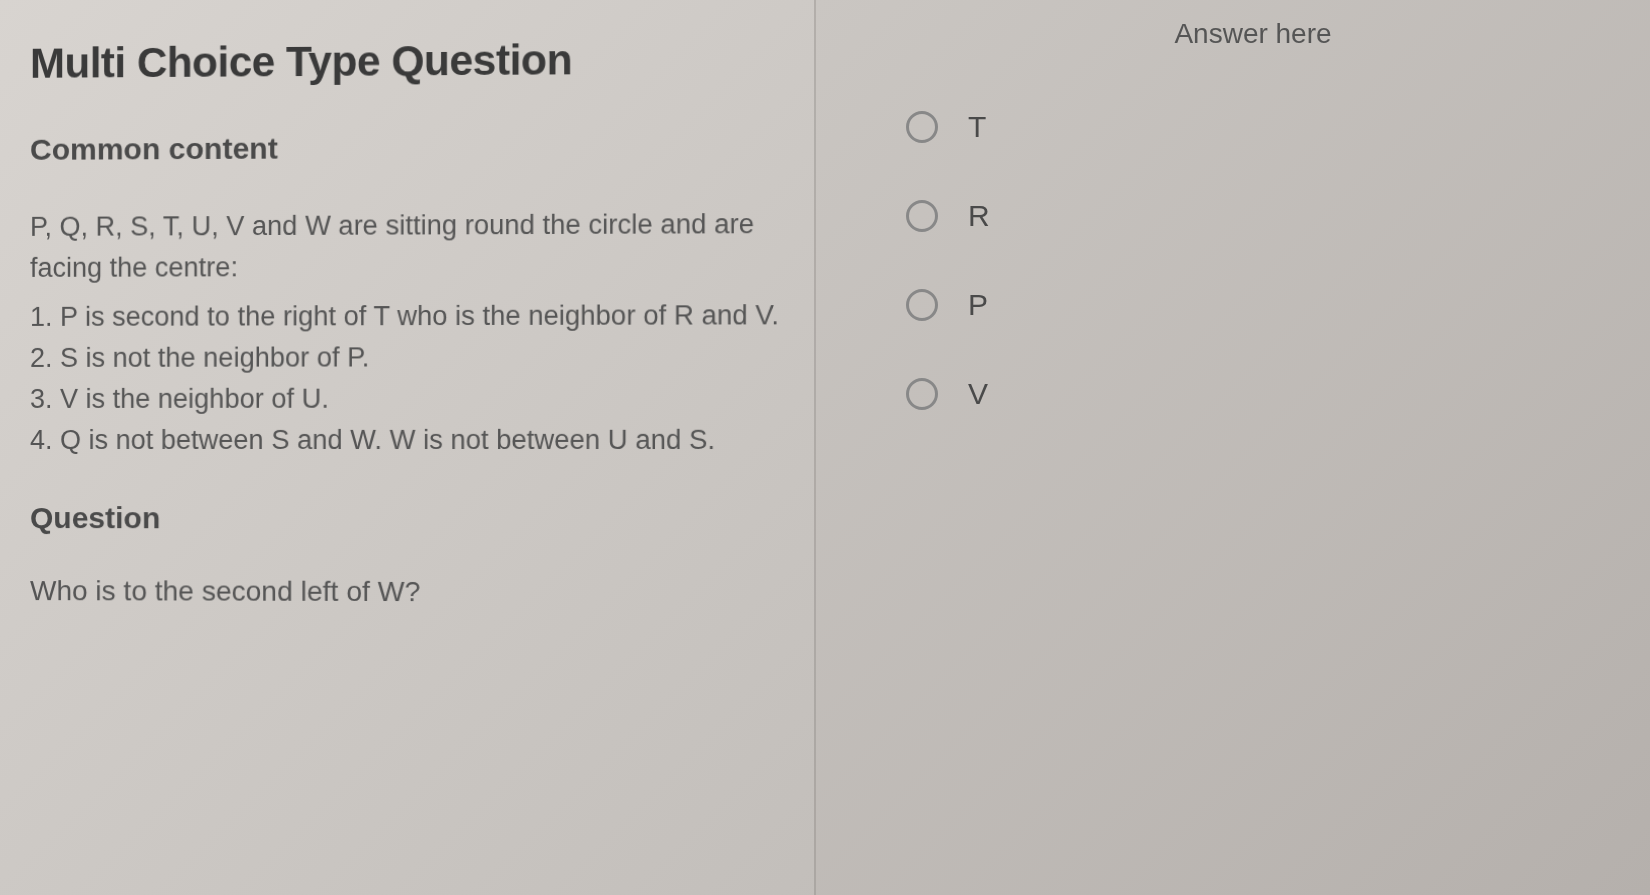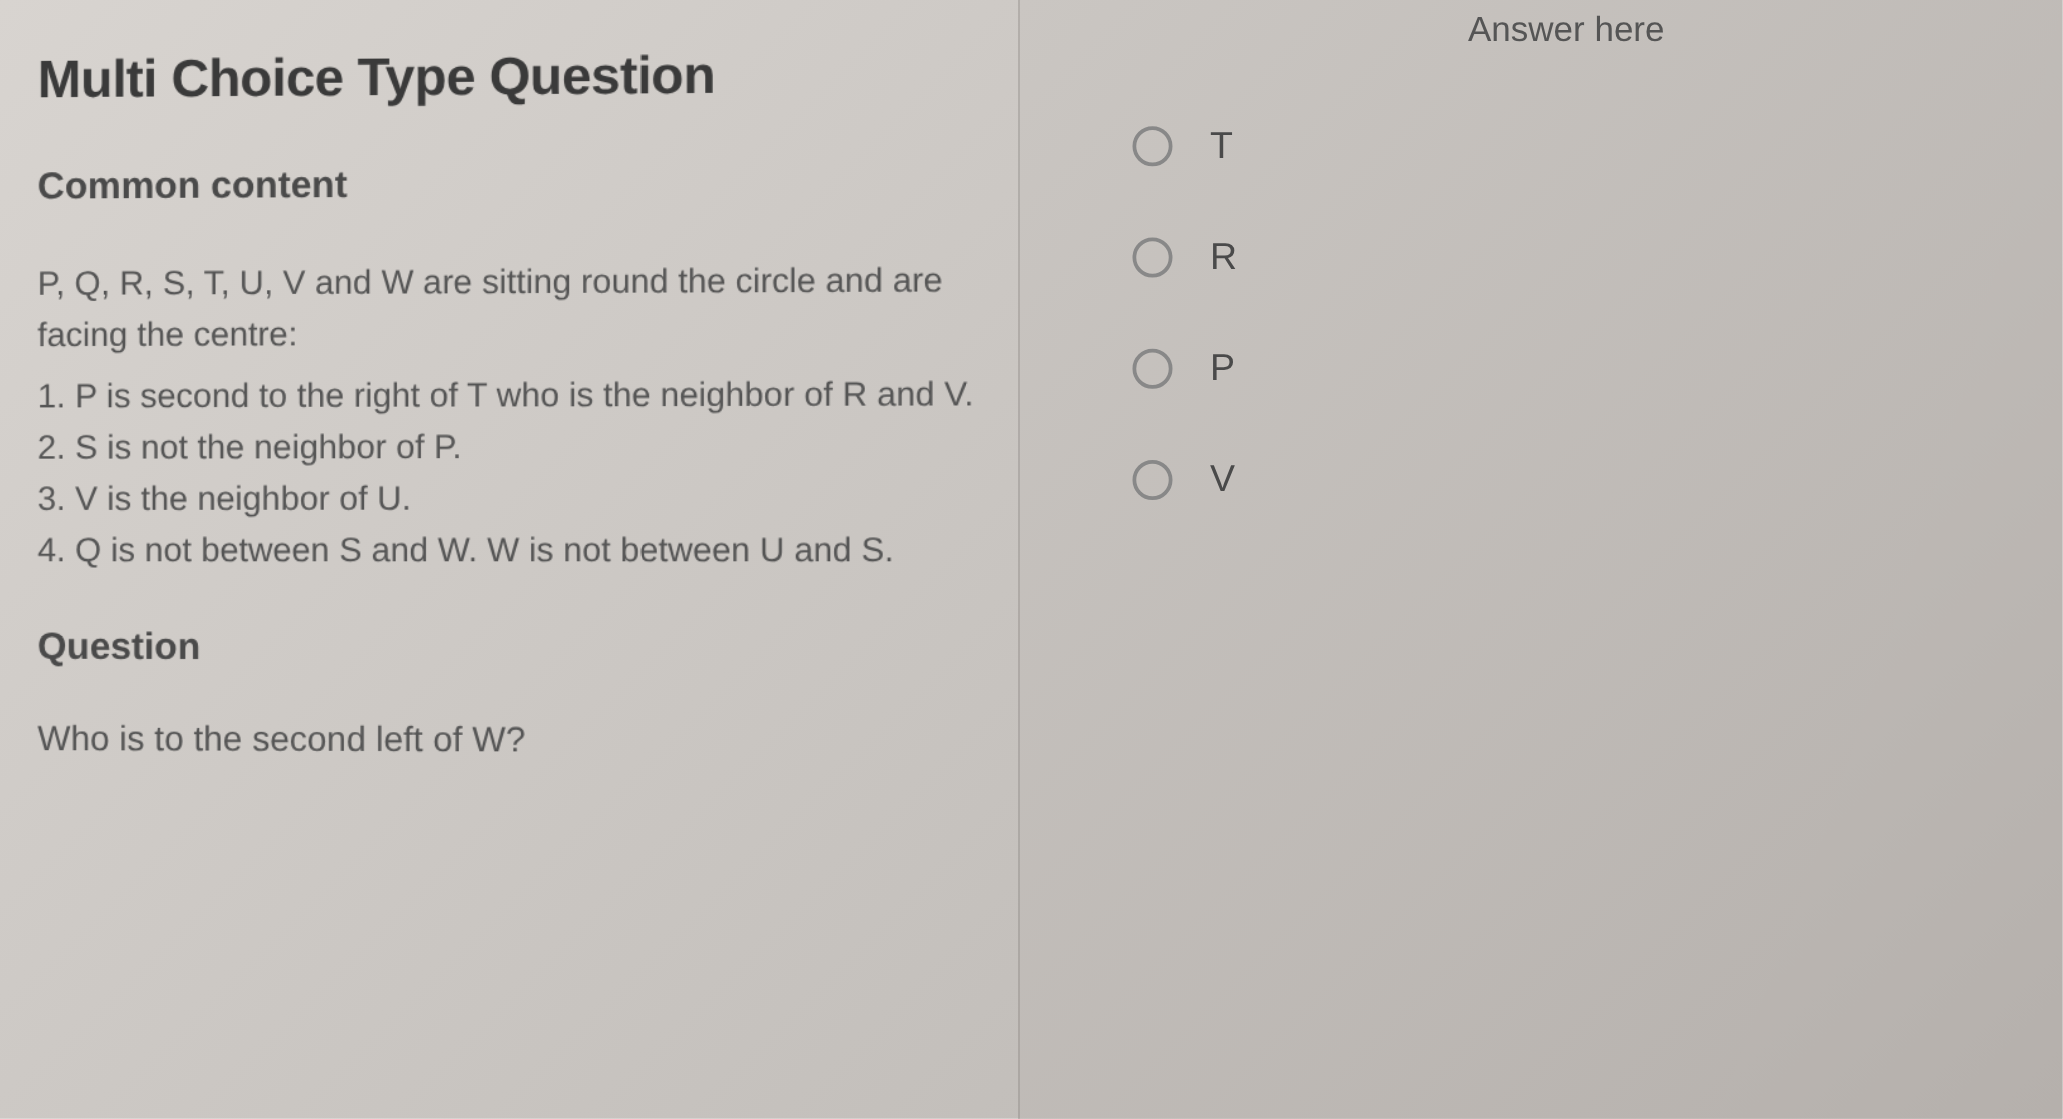--- a/index.html
+++ b/index.html
@@ -84,21 +84,21 @@
       justify-content: center;
     }
     .bookmark-icon {
       color: #d97a4a;
       font-size: 18px;
     }
     .answer-panel {
       flex: 1;
       background: linear-gradient(135deg, #cac6c2 0%, #b5b0ac 100%);
       border-left: 2px solid rgba(150,146,142,0.3);
-      padding: 8px 40px 40px 40px;
+      padding: 18px 40px 40px 40px;
       position: relative;
     }
     .answer-header {
       font-size: 28px;
       color: #555;
       text-align: center;
       margin-bottom: 60px;
       padding-left: 40px;
     }
     .answer-options {

